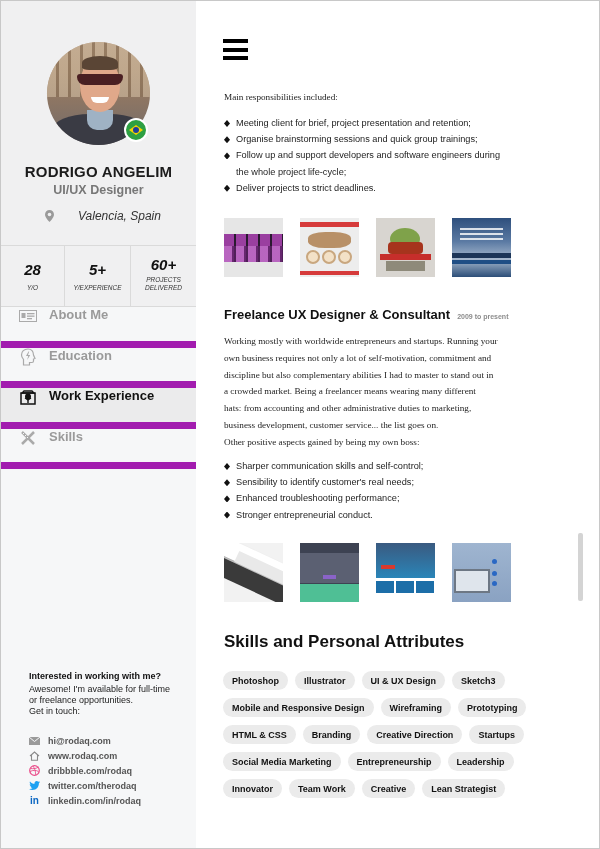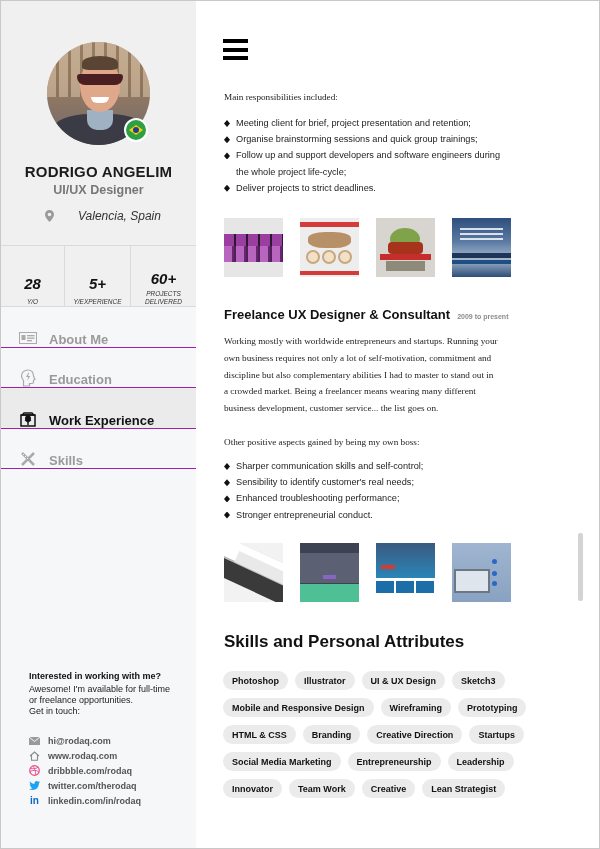--- a/index.html
+++ b/index.html
@@ -57,33 +57,33 @@
   .location {
     position: absolute; left: 44px; top: 208px; display: flex; align-items: center; gap: 24px;
     font-style: italic; font-size: 12px; color: #333;
   }
   .pin { width: 9px; height: 12px; position: relative; }
   .pin svg { display:block; }
   .stats {
     position: absolute; left: 0; top: 244px; width: 195px; height: 62px;
     display: flex; border-top: 1px solid #dadada; border-bottom: 1px solid #dadada;
   }
-  .stat { flex: 1; display: flex; flex-direction: column; align-items: center; justify-content: flex-end; border-right: 1px solid #dadada; }
+  .stat { flex: 1; display: flex; flex-direction: column; align-items: center; justify-content: center; border-right: 1px solid #dadada; }
   .stat:last-child { border-right: none; }
   .stat:nth-child(1){ flex: 0 0 64px; }
   .stat:nth-child(2){ flex: 0 0 66px; }
   .stat:nth-child(3){ flex: 1; }
   .stat-value { font-weight: bold; font-style: italic; font-size: 15px; color: #111; }
   .stat-label { font-style: italic; font-size: 6.5px; text-transform: uppercase; color: #333; text-align: center; line-height: 8px; margin-top: 6px; }
   .stat:nth-child(3) .stat-value { margin-top: -4px; }
   .stat:nth-child(3) .stat-label { margin-top: 3px; }
   .nav { position: absolute; left: 0; top: 306px; width: 195px; }
   .nav-item {
-    height: 40.5px; display: flex; align-items: flex-end; gap: 12px;
-    padding-left: 18px; border-bottom: 1px solid #a21caf; background: #f6f7f8;
+    height: 40.5px; display: flex; align-items: flex-start; gap: 12px;
+    padding-left: 18px; border-bottom: 7px solid #a21caf; background: #f6f7f8;
     font-size: 13px; font-weight: bold; color: #9a9a9a; cursor: pointer;
   }
   .nav-item.active { background: #ebebec; color: #111; }
   .nav-icon { width: 18px; height: 18px; display: flex; align-items: center; justify-content: center; }
   .contact { position: absolute; left: 28px; top: 670px; width: 160px; }
   .contact-title { font-weight: bold; font-size: 9px; color: #111; }
   .contact-text { font-size: 9px; color: #222; line-height: 11px; margin-top: 3px; }
   .links { margin-top: 16px; }
   .link { display: flex; align-items: center; gap: 8px; font-weight: bold; font-size: 9px; color: #555; height: 15px; }
   .link-icon { width: 11px; height: 11px; display: flex; align-items: center; justify-content: center; font-size: 10px; font-weight: bold; }
@@ -332,20 +332,21 @@
   <div class="job-title">
     <span class="t">Freelance UX Designer &amp; Consultant</span>
     <span class="d">2009 to present</span>
   </div>
 
   <div class="p" style="top:332px;">
     <div>Working mostly with worldwide entrepreneurs and startups. Running your</div>
     <div>own business requires not only a lot of self-motivation, commitment and</div>
     <div>discipline but also complementary abilities I had to master to stand out in</div>
     <div>a crowded market. Being a freelancer means wearing many different</div>
+    <div>hats: from accounting and other administrative duties to marketing,</div>
     <div>business development, customer service... the list goes on.</div>
   </div>
 
   <div class="p" style="top:433px;">Other positive aspects gained by being my own boss:</div>
 
   <ul class="ul" style="top:457px;">
     <li>Sharper communication skills and self-control;</li>
     <li>Sensibility to identify customer's real needs;</li>
     <li>Enhanced troubleshooting performance;</li>
     <li>Stronger entrepreneurial conduct.</li>

